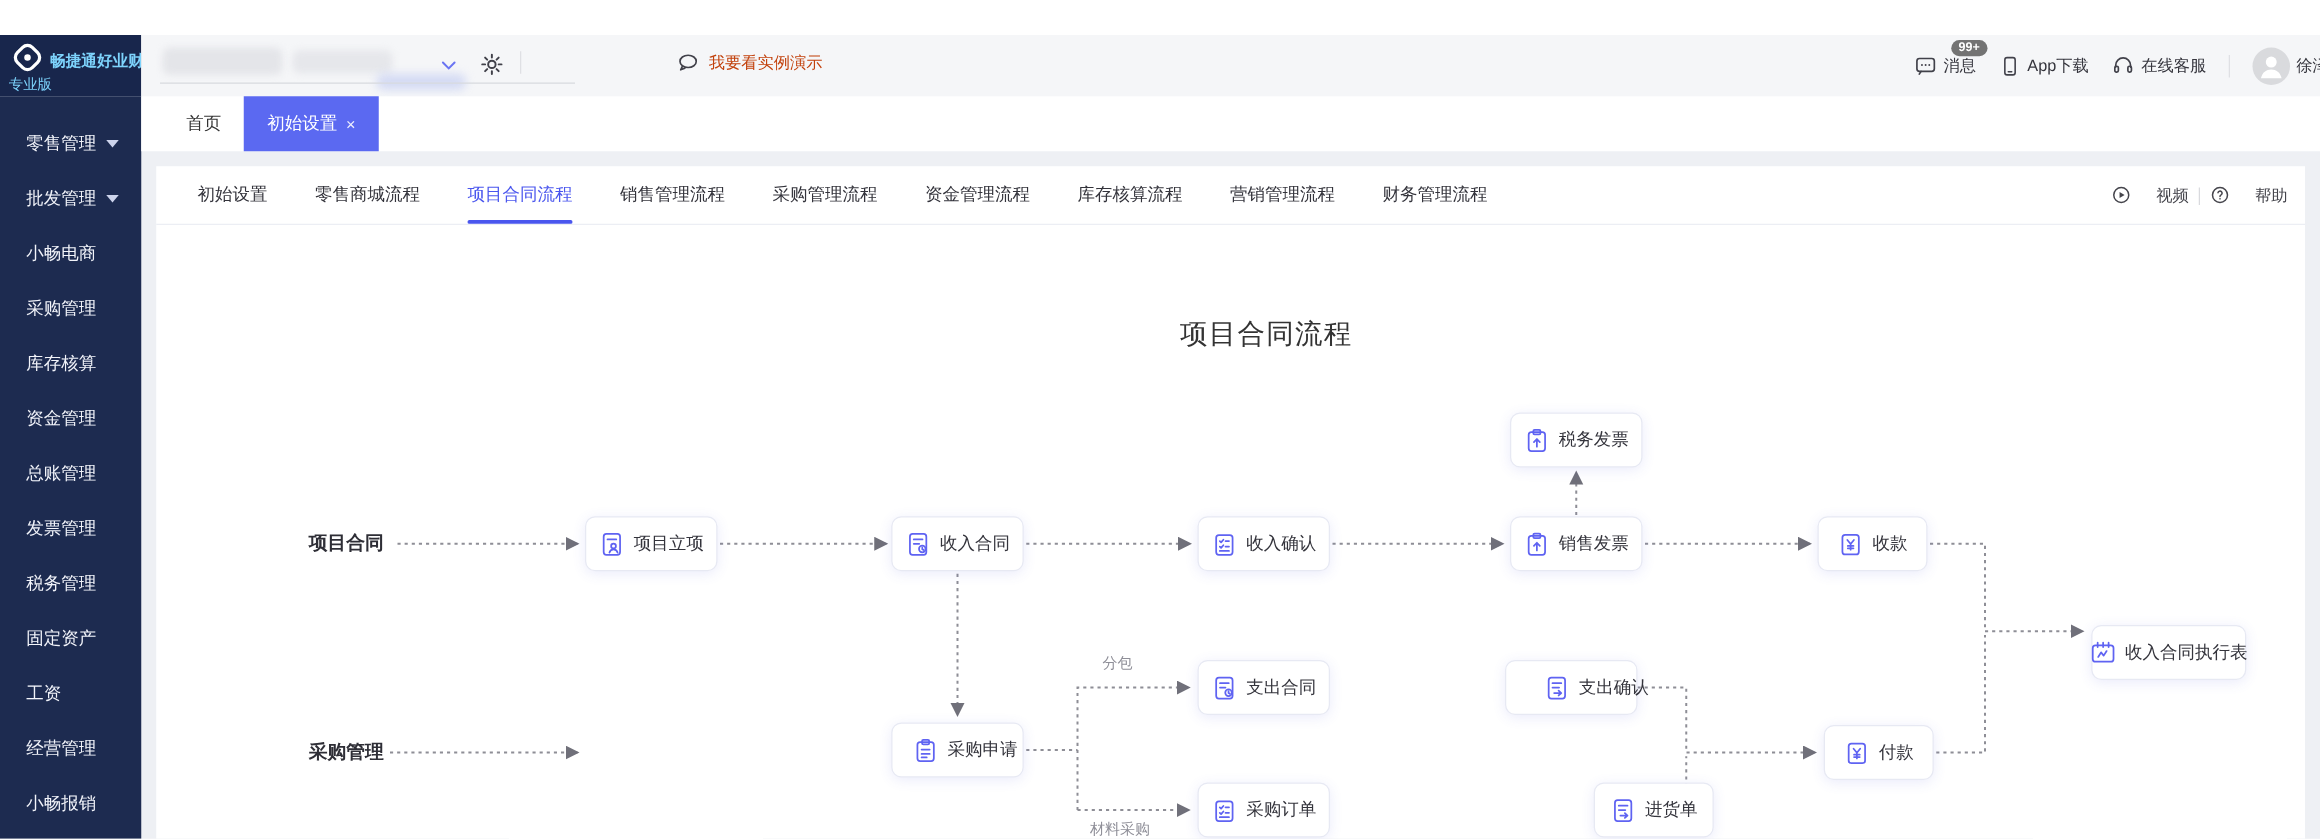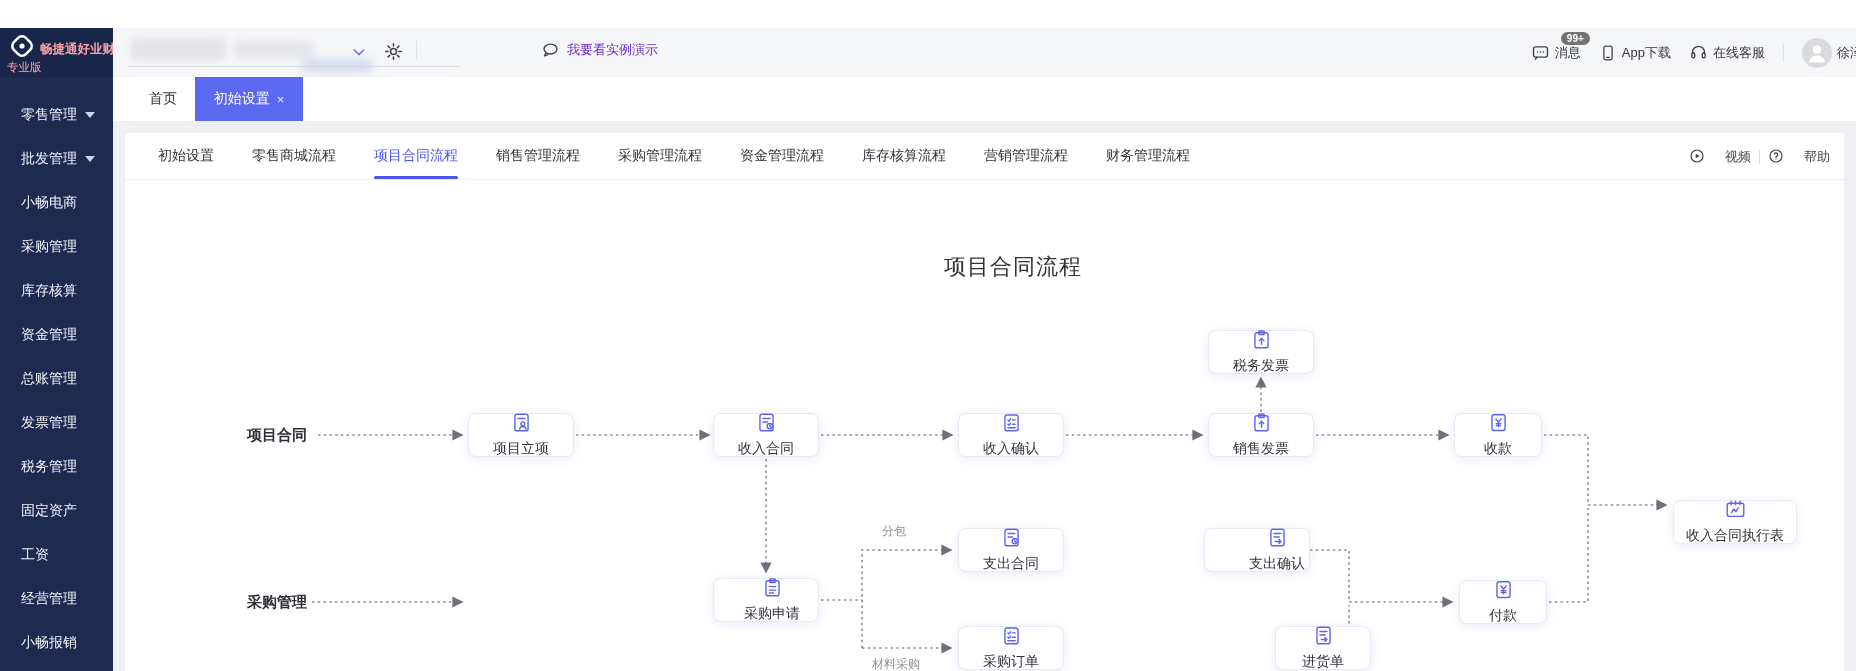--- a/index.html
+++ b/index.html
@@ -2,36 +2,36 @@
 <html><head>
 <meta charset="utf-8">
 <style>
   html,body{margin:0;padding:0;}
   body{width:1856px;height:671px;position:relative;overflow:hidden;
        font-family:"Liberation Sans","DejaVu Sans",sans-serif;background:#eef0f4;color:#333;}
   .abs{position:absolute;}
   
   .topstrip{left:0;top:0;width:1856px;height:28px;background:#fff;}
   
-  .logoblock{left:0;top:28px;width:113px;height:49px;background:#18264c;color:#fca5a5;overflow:hidden;}
+  .logoblock{left:0;top:28px;width:113px;height:49px;background:#18264c;color:#7dd3fc;overflow:hidden;}
   .brandname{position:absolute;left:40px;top:13px;font-size:12.5px;font-weight:700;white-space:nowrap;}
   .edition{position:absolute;left:7px;top:32px;font-size:11.5px;}
   .sidebar{left:0;top:77px;width:113px;height:594px;background:#1d2b50;}
   .snav{padding-top:16px;}
   .snav-item{height:44px;display:flex;align-items:center;padding-left:21px;color:#f2f4fa;
              font-size:14px;font-weight:500;cursor:pointer;white-space:nowrap;}
   .caret{width:0;height:0;border-left:5px solid transparent;border-right:5px solid transparent;
          border-top:6px solid #cdd4ec;margin-left:8px;}
   
   .topbar{left:113px;top:28px;width:1743px;height:49px;background:#f5f6f8;}
   .blob{position:absolute;border-radius:6px;}
   .underline{position:absolute;left:15px;top:38px;width:332px;height:1px;background:#d8dade;}
   .tb-icon{position:absolute;color:#41414a;}
   .tb-div{position:absolute;width:1px;height:18px;background:#dfe0e4;top:13px;}
-  .demo{position:absolute;left:428px;top:12px;display:flex;align-items:center;gap:7px;font-size:13px;color:#6d28d9;cursor:pointer;}
+  .demo{position:absolute;left:428px;top:12px;display:flex;align-items:center;gap:7px;font-size:13px;color:#c2410c;cursor:pointer;}
   .tb-right{position:absolute;right:0;top:0;height:49px;display:flex;align-items:center;gap:18px;padding-right:0;}
   .tb-item{display:flex;align-items:center;gap:5px;font-size:13px;color:#35353d;cursor:pointer;position:relative;}
   .badge{position:absolute;top:-11px;left:30px;background:#737373;color:#fff;font-size:10px;font-weight:700;
          padding:1px 6px;border-radius:9px;white-space:nowrap;}
   .avatar{width:30px;height:30px;border-radius:50%;background:#d9dadd;display:flex;align-items:center;justify-content:center;}
   .uname{font-size:13px;color:#35353d;max-width:19px;overflow:hidden;white-space:nowrap;}
   
   .wintabs{left:113px;top:77px;width:1743px;height:44px;background:#fff;display:flex;align-items:stretch;}
   .wtab-home{width:64px;display:flex;align-items:center;justify-content:center;font-size:14px;color:#333;cursor:pointer;margin-left:18px;}
   .wtab-active{width:108px;background:#5b69f1;color:#fff;display:flex;align-items:center;justify-content:center;
@@ -45,21 +45,21 @@
   .ptab.active{color:#4a56ee;font-weight:500;}
   .ptab.active::after{content:"";position:absolute;left:0;right:0;bottom:0;height:3px;background:#4a56ee;border-radius:1.5px;}
   .pactions{position:absolute;right:14px;top:0;height:47px;display:flex;align-items:center;gap:8px;font-size:13px;color:#45454c;}
   .pact{display:flex;align-items:flex-start;gap:20px;cursor:pointer;}
   .pact-div{width:1px;height:14px;background:#d9dade;}
   
   .overlay{left:0;top:0;width:1856px;height:671px;pointer-events:none;}
   .dg-title{position:absolute;transform:translateX(-50%);font-size:22px;color:#333;font-weight:500;letter-spacing:1px;white-space:nowrap;}
   .node{position:absolute;height:44px;background:#fff;border:1px solid #e7e9f3;border-radius:8px;
         box-shadow:0 2px 10px rgba(84,94,218,.12);display:flex;align-items:center;justify-content:center;
-        gap:7px;font-size:14px;color:#34343c;box-sizing:border-box;pointer-events:auto;cursor:pointer;white-space:nowrap;flex-direction:column;}
+        gap:7px;font-size:14px;color:#34343c;box-sizing:border-box;pointer-events:auto;cursor:pointer;white-space:nowrap;}
   .node svg{flex:none;}
   .rowlabel{position:absolute;font-size:15px;font-weight:600;color:#2e2e36;transform:translateY(-50%);white-space:nowrap;}
   .branchlabel{position:absolute;font-size:12px;color:#8f8f98;transform:translate(-50%,-50%);white-space:nowrap;}
   svg.edges{position:absolute;left:0;top:0;}
 </style>
 </head>
 <body>
 
 <div class="abs topstrip"></div>
 

